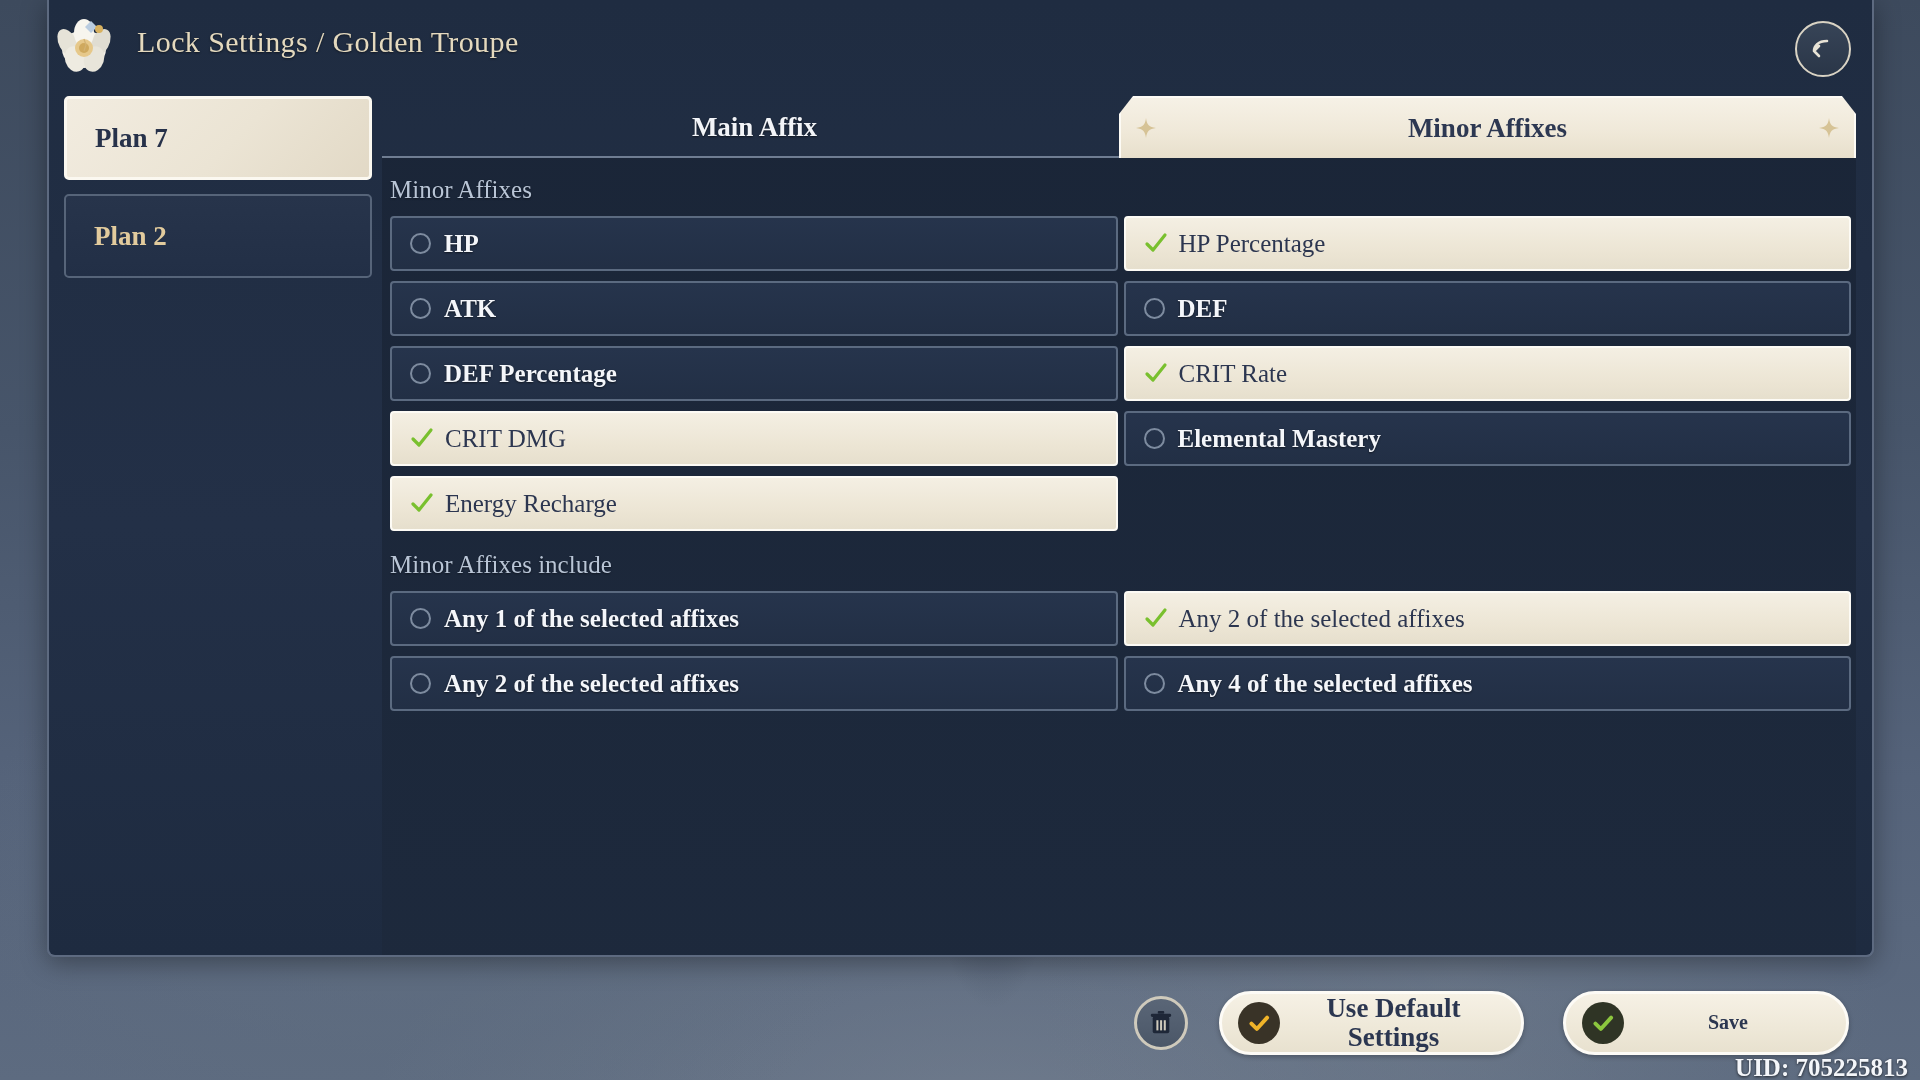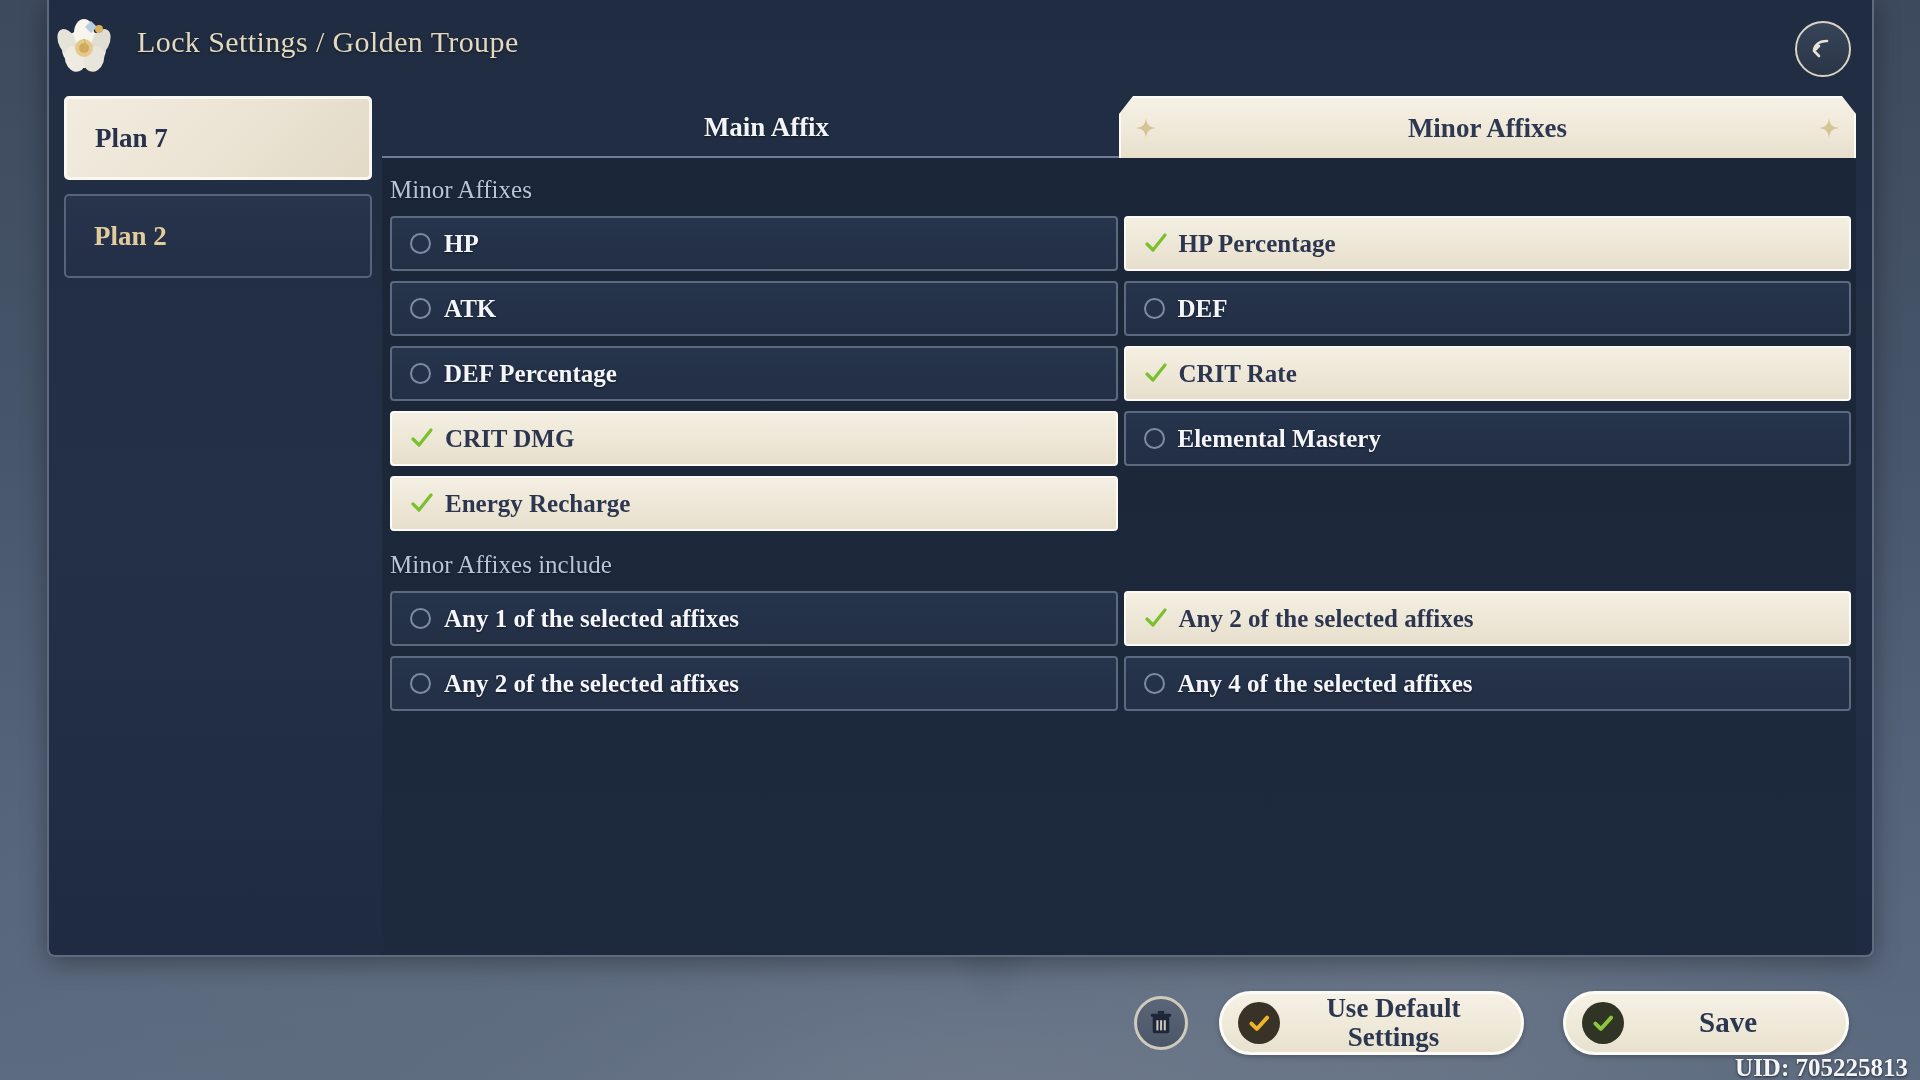--- a/index.html
+++ b/index.html
@@ -142,21 +142,21 @@
     top: 0;
     height: 62px;
     display: flex;
     align-items: center;
     justify-content: center;
     font-size: 27px;
     font-weight: bold;
     cursor: pointer;
   }
   #tab-main {
-    left: 16px;
+    left: 4px;
     width: 50%;
     color: #f2f4f8;
     text-shadow: 0 1px 2px rgba(0,0,0,0.55);
   }
   #tab-minor {
     left: 50%;
     width: 50%;
     color: #2d3852;
     background: linear-gradient(180deg, #f6f1e6 0%, #efe8d8 60%, #e7dfcc 100%);
     border: 2px solid #fdfbf5;
@@ -209,21 +209,21 @@
     background: linear-gradient(180deg, #26344c 0%, #222f45 100%);
     border: 2px solid #5b6a80;
     color: #f4f6fa;
     font-weight: bold;
     text-shadow: 0 1px 2px rgba(0,0,0,0.55);
   }
   .opt.on {
     background: linear-gradient(180deg, #f4efe3 0%, #ece5d4 65%, #e6dfcd 100%);
     border: 2px solid #fdfbf5;
     color: #2c3650;
-    font-weight: bold;
+    font-weight: normal;
     align-items: center;
   }
   .radio {
     width: 21px;
     height: 21px;
     border-radius: 50%;
     border: 2px solid #7d8b9f;
     flex: 0 0 auto;
     margin-right: 13px;
   }
@@ -296,21 +296,21 @@
 
   .pill-label {
     flex: 1 1 auto;
     text-align: center;
     font-size: 27px;
     font-weight: bold;
     color: #2b3650;
     line-height: 1.08;
     padding-right: 14px;
   }
-  #save-label { font-size: 29px; }
+  #save-label { font-size: 20px; }
 
   #uid {
     position: absolute;
     right: 12px;
     top: 97px;
     font-size: 25px;
     font-weight: bold;
     color: #f4f6fa;
     text-shadow: 0 1px 3px rgba(0,0,0,0.7);
   }

